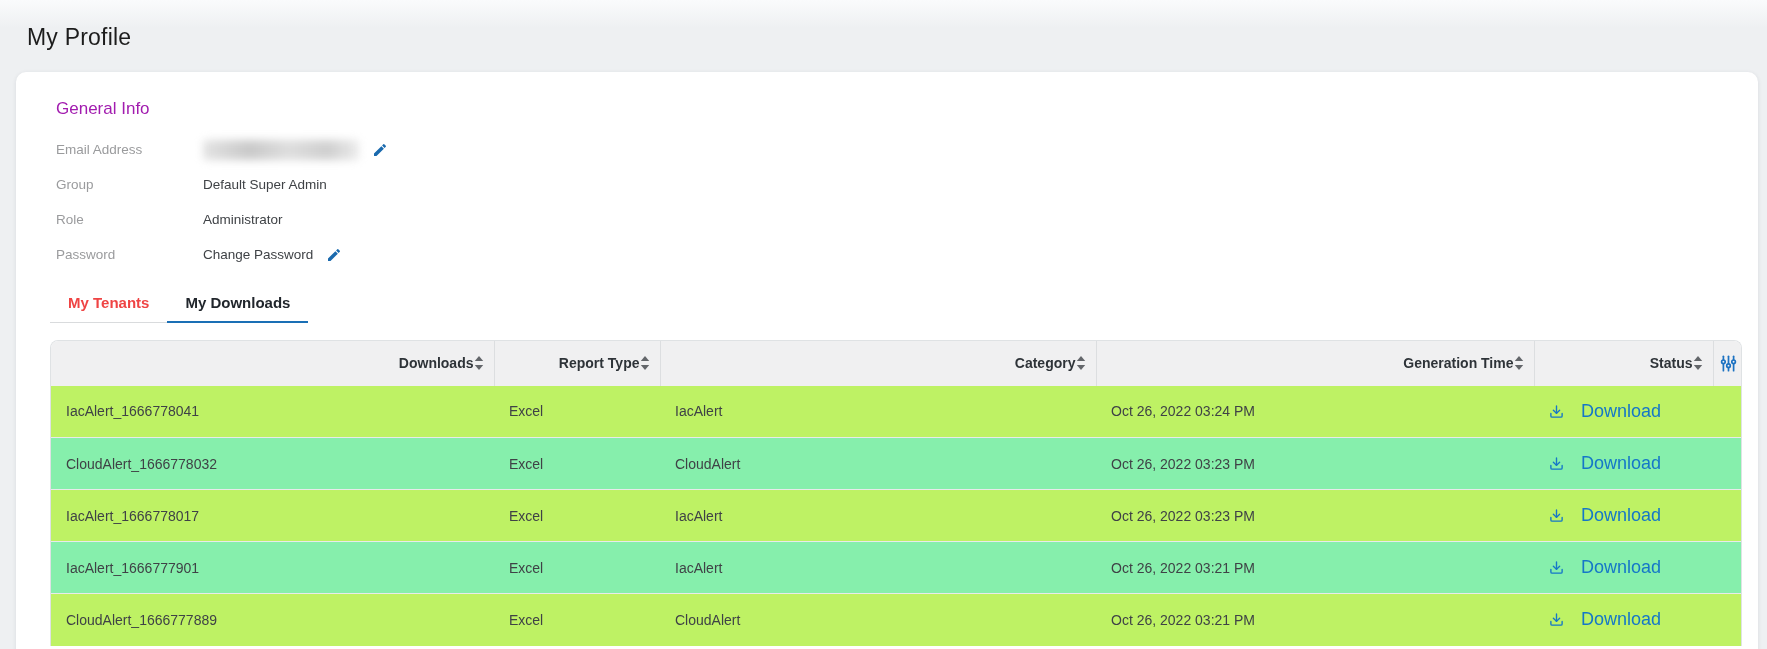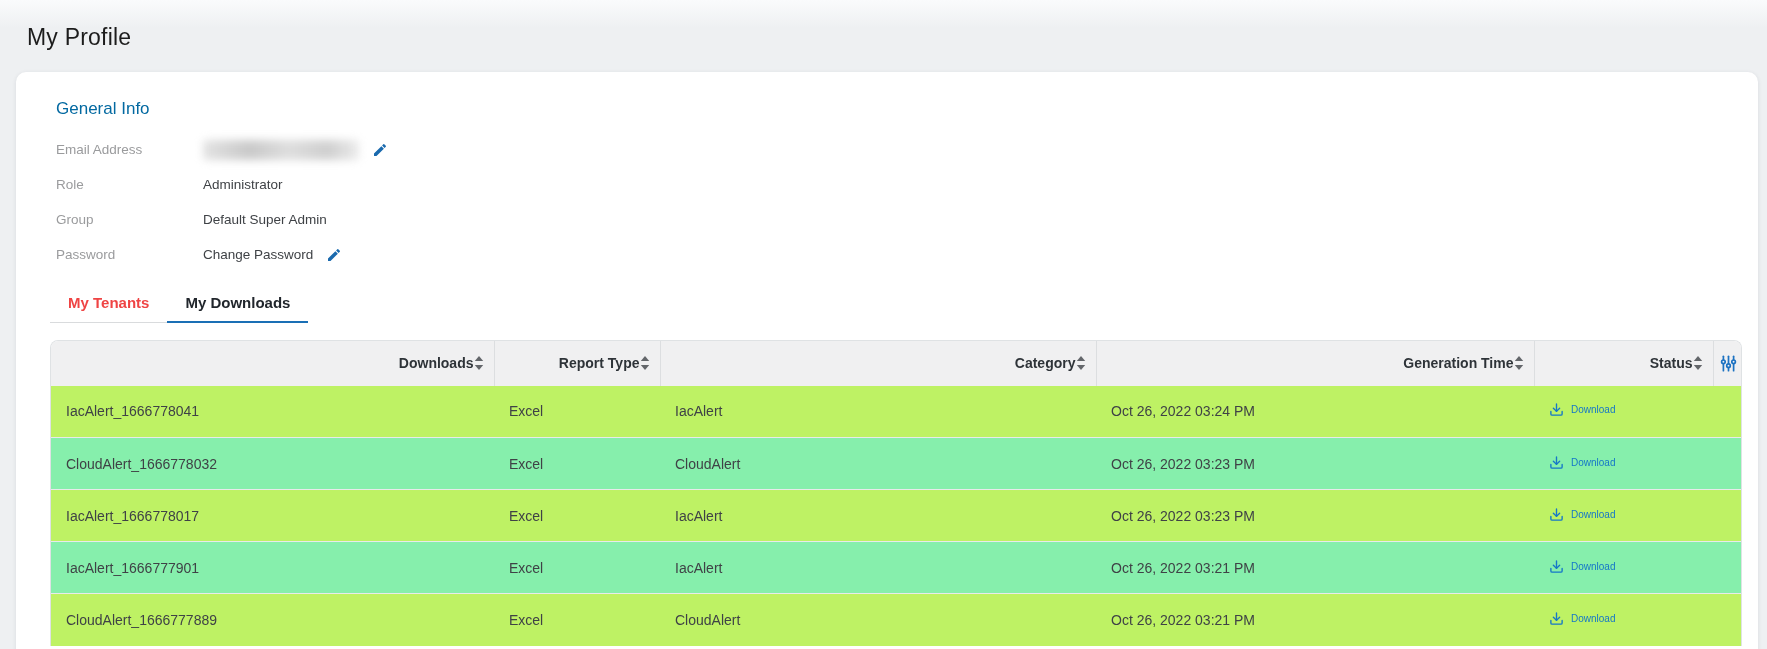--- a/index.html
+++ b/index.html
@@ -25,21 +25,21 @@
     background: #ffffff;
     border-radius: 10px;
     box-shadow: 0 1px 4px rgba(30,40,55,.10);
     padding: 0 16px 0 34px;
   }
   .section-heading {
     margin: 0;
     padding: 27px 0 0 6px;
     font-size: 17px;
     font-weight: 500;
-    color: #0369a1;
+    color: #a21caf;
   }
   .fields { margin: 13px 0 0 6px; }
   .field-row { display: flex; align-items: center; height: 35px; }
   .field-label {
     width: 147px;
     font-size: 13.5px;
     color: #9a9b9d;
   }
   .field-value {
     display: flex; align-items: center;
@@ -111,23 +111,23 @@
   tbody tr { height: 52px; background: #bef264; border-top: 1px solid #e8eaeb; }
   tbody tr.stripe { background: #86efac; }
   tbody td {
     padding: 0 0 0 15px;
     font-size: 14px;
     color: #3f4246;
     white-space: nowrap;
     overflow: hidden;
   }
   .dl-link {
-    display: inline-flex; align-items: center; gap: 7px;
+    display: inline-flex; align-items: center; gap: 17px;
     color: #1577c8;
-    font-size: 10px;
+    font-size: 18px;
     text-decoration: none;
     cursor: pointer;
   }
   .dl-link svg { flex: none; }
 </style>
 </head>
 <body>
 
 <h1 class="page-title">My Profile</h1>
 
@@ -143,26 +143,26 @@
         <span class="edit-btn">
           <span style="display:inline-flex;">
             <svg viewBox="0 0 24 24" width="16" height="16" fill="#1a6aae">
                 <path d="M3 17.25V21h3.75L17.81 9.94l-3.75-3.75L3 17.25zM20.71 7.04c.39-.39.39-1.02 0-1.41l-2.34-2.34a1 1 0 0 0-1.41 0l-1.83 1.83 3.75 3.75 1.83-1.83z"></path>
               </svg>
           </span>
         </span>
       </div>
     </div>
     <div class="field-row">
+      <div class="field-label">Group</div>
+      <div class="field-value">Default Super Admin</div>
+    </div>
+    <div class="field-row">
       <div class="field-label">Role</div>
       <div class="field-value">Administrator</div>
-    </div>
-    <div class="field-row">
-      <div class="field-label">Group</div>
-      <div class="field-value">Default Super Admin</div>
     </div>
     <div class="field-row">
       <div class="field-label">Password</div>
       <div class="field-value">
         <span>Change Password</span>
         <span class="edit-btn">
           <span style="display:inline-flex;">
             <svg viewBox="0 0 24 24" width="16" height="16" fill="#1a6aae">
                 <path d="M3 17.25V21h3.75L17.81 9.94l-3.75-3.75L3 17.25zM20.71 7.04c.39-.39.39-1.02 0-1.41l-2.34-2.34a1 1 0 0 0-1.41 0l-1.83 1.83 3.75 3.75 1.83-1.83z"></path>
               </svg>

